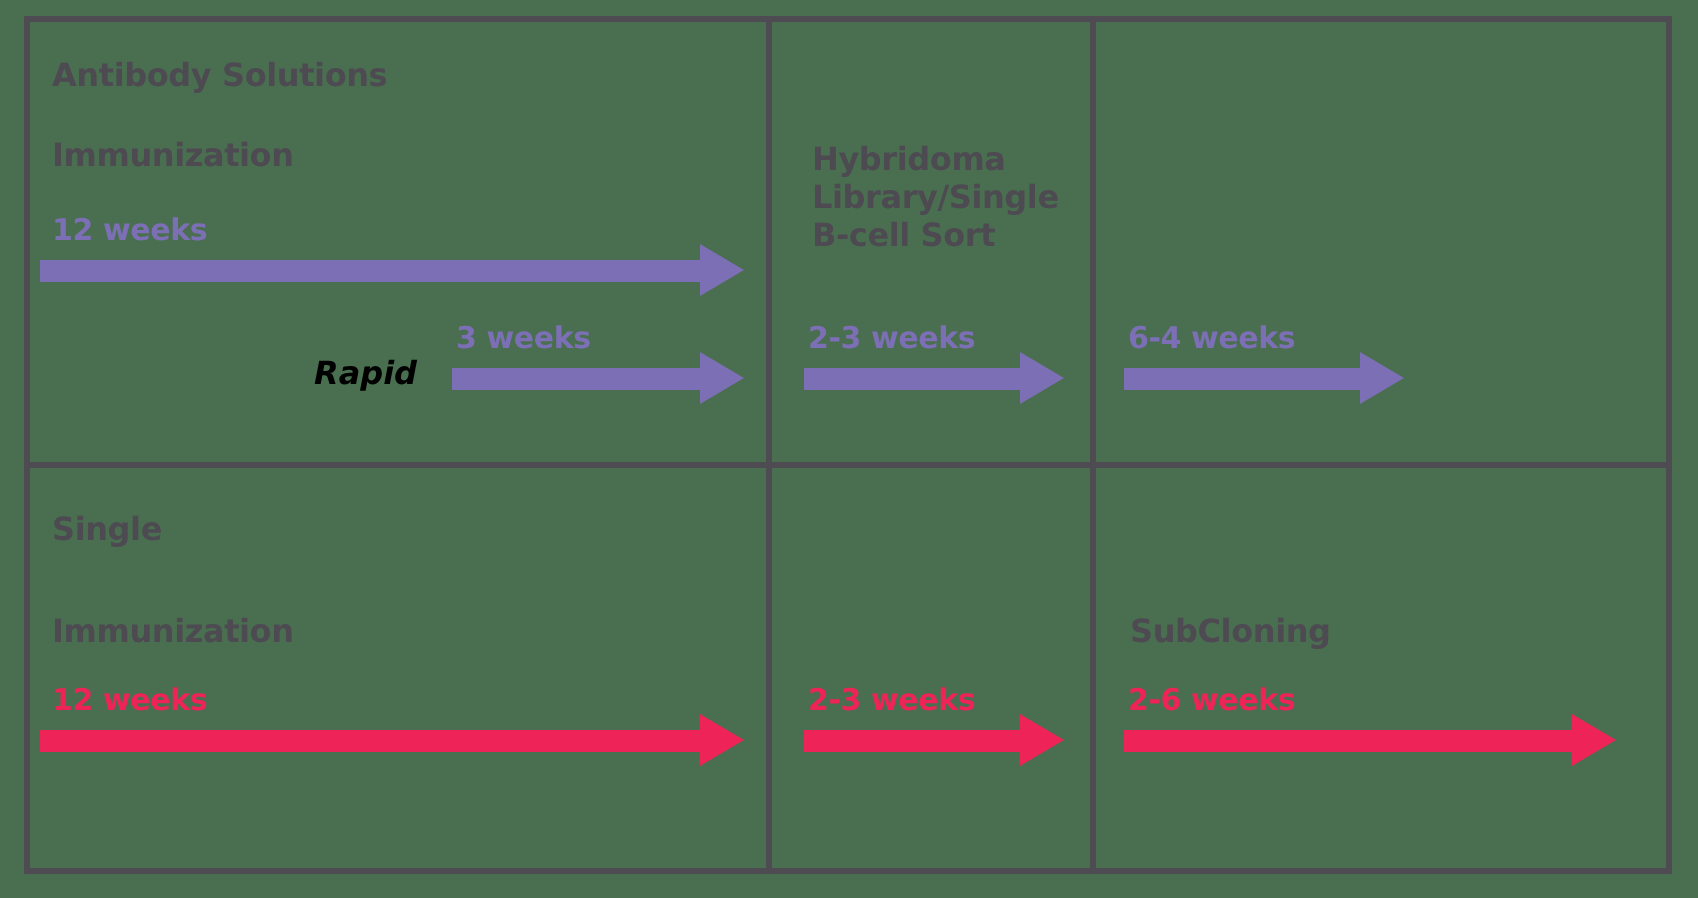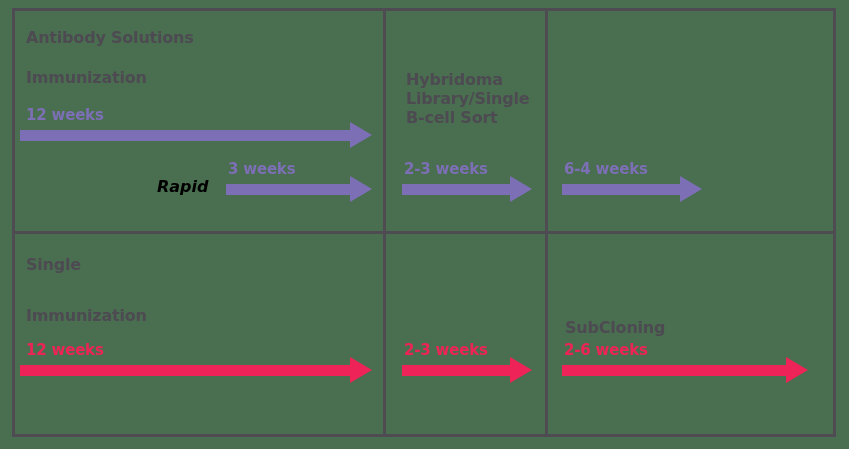--- a/index.html
+++ b/index.html
@@ -117,21 +117,21 @@
   </div>
 
 
   <div class="wk k" style="left:404px;top:341px;">2-3 weeks</div>
 
   <div class="arrow k" style="left:402px;top:357px;width:130px;">
     <div class="shaft" style="width:108px;"></div>
     <div class="head" style="left:108px;"></div>
   </div>
 
-  <div class="hd stage-title" style="left:565px;top:306px;margin-top:12px;">SubCloning</div>
+  <div class="hd stage-title" style="left:565px;top:306px;">SubCloning</div>
 
   <div class="wk k" style="left:564px;top:341px;">2-6 weeks</div>
 
   <div class="arrow k" style="left:562px;top:357px;width:246px;">
     <div class="shaft" style="width:224px;"></div>
     <div class="head" style="left:224px;"></div>
   </div>
 
 </div>
 

